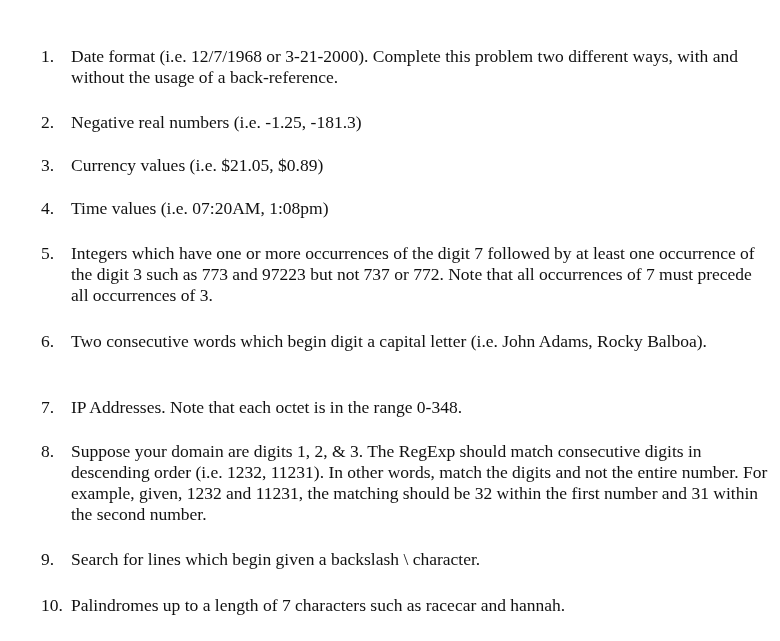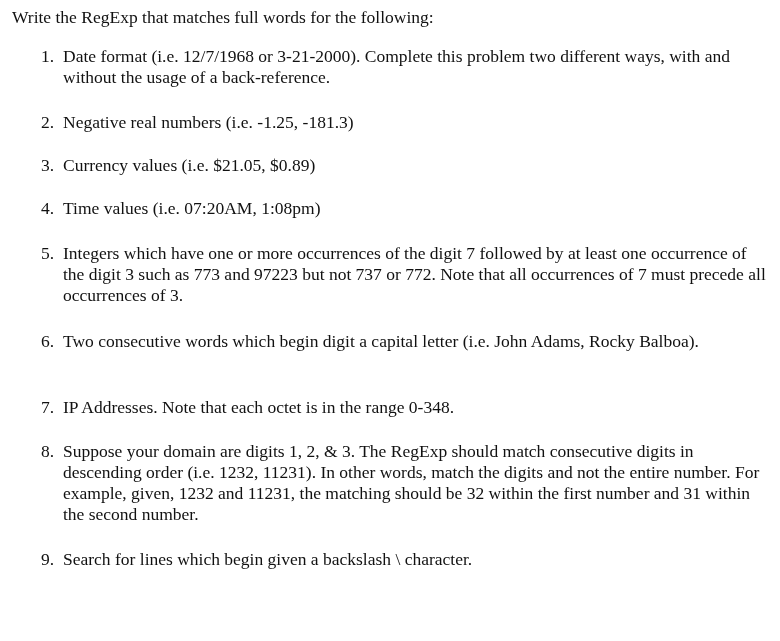--- a/index.html
+++ b/index.html
@@ -7,28 +7,27 @@
     width: 780px; height: 641px; overflow: hidden;
     font-family: "Liberation Serif", "DejaVu Serif", serif;
     color: #111111;
     font-size: 17.5px;
     line-height: 21px;
   }
   .page { position: relative; width: 780px; height: 641px; }
   .intro { position: absolute; left: 12px; top: 7px; white-space: nowrap; }
   .item { position: absolute; left: 41px; width: 730px; }
   .num { position: absolute; left: 0; top: 0; }
-  .text { margin-left: 22px; }
+  .text { margin-left: 30px; }
   .item.ten .num { left: 0; }
 </style>
 </head>
 <body>
 
 <div class="page">
-  <div class="intro">Write the RegExp that matches full words for the following:</div>
 
   <div class="item" style="top:46px;">
     <span class="num">1.</span>
     <div class="text">Date format (i.e. 12/7/1968 or 3-21-2000). Complete this problem two different ways, with and without the usage of a back-reference.</div>
   </div>
 
   <div class="item" style="top:112px;">
     <span class="num">2.</span>
     <div class="text">Negative real numbers (i.e. -1.25, -181.3)</div>
   </div>
@@ -61,13 +60,17 @@
   <div class="item" style="top:441px;">
     <span class="num">8.</span>
     <div class="text">Suppose your domain are digits 1, 2, &amp; 3. The RegExp should match consecutive digits in descending order (i.e. 1232, 11231). In other words, match the digits and not the entire number. For example, given, 1232 and 11231, the matching should be 32 within the first number and 31 within the second number.</div>
   </div>
 
   <div class="item" style="top:549px;">
     <span class="num">9.</span>
     <div class="text">Search for lines which begin given a backslash \ character.</div>
   </div>
 
+  <div class="item ten" style="top:595px;">
+    <span class="num">10.</span>
+    <div class="text">Palindromes up to a length of 7 characters such as racecar and hannah.</div>
+  </div>
 </div>
 
 </body></html>

